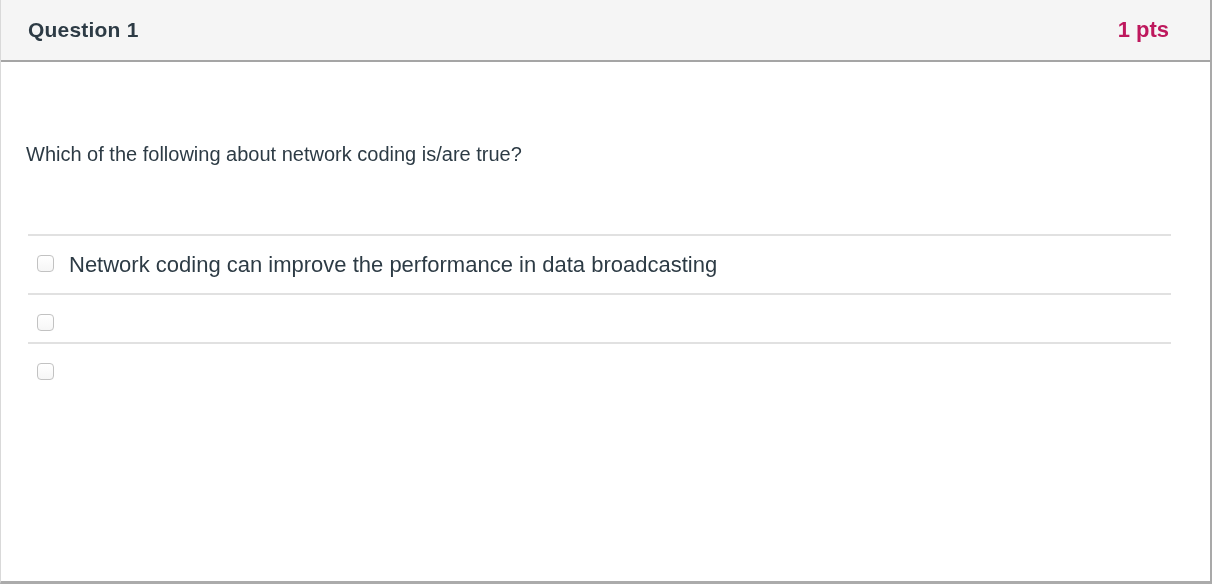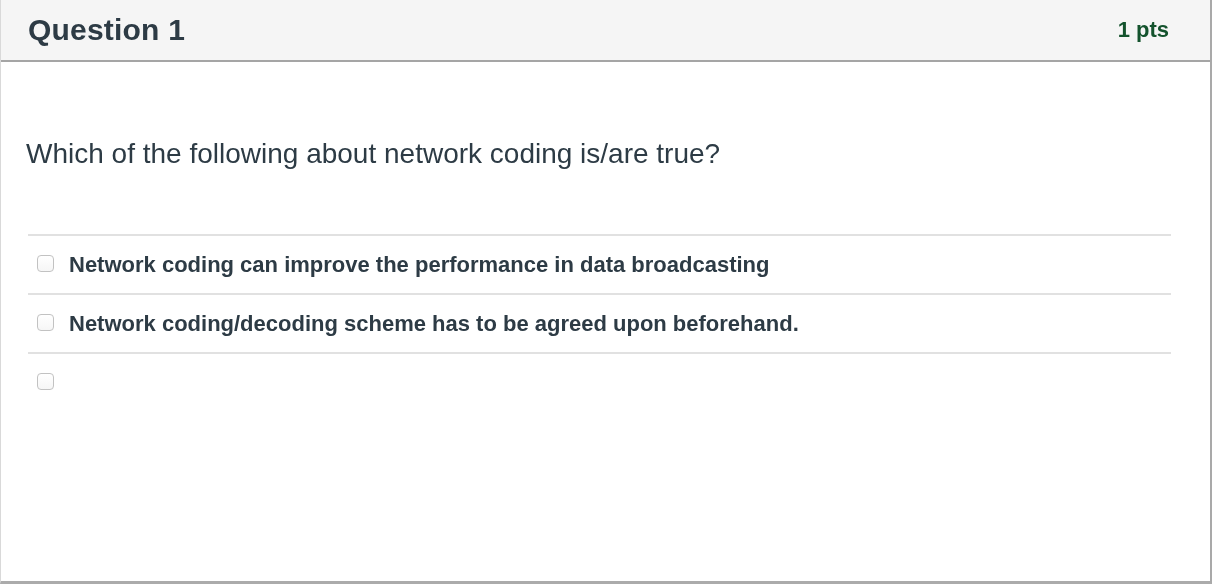--- a/index.html
+++ b/index.html
@@ -23,37 +23,37 @@
     box-sizing: border-box;
     height: 62px;
     background: #f5f5f5;
     border-bottom: 2px solid #a5a5a5;
     display: flex;
     align-items: center;
     justify-content: space-between;
     padding: 0 41px 0 27px;
   }
   .question-title {
-    font-size: 30px;
+    font-size: 21px;
     font-weight: bold;
     color: #2d3b45;
     letter-spacing: 0.2px;
   }
   .question-points {
     font-size: 22px;
     font-weight: bold;
-    color: #14532d;
+    color: #be185d;
   }
   .question-body {
     box-sizing: border-box;
     padding: 0 39px 0 25px;
   }
   .question-prompt {
     margin: 78px 0 66px 0;
-    font-size: 28px;
+    font-size: 20px;
     line-height: 28px;
     color: #2d3b45;
   }
   .answers-list {
     margin-left: 2px;
   }
   .answer-row {
     display: flex;
     align-items: flex-start;
     border-top: 2px solid #e1e1e1;
@@ -68,42 +68,40 @@
     margin: 8px 15px 0 9px;
     border: 1px solid #c2c2c2;
     border-radius: 4px;
     background: linear-gradient(#ffffff, #f6f6f6);
   }
   .answer-label {
     font-size: 22px;
     line-height: 35px;
     color: #2d3b45;
     max-width: 1045px;
-    font-weight: bold;
   }
 </style>
 </head>
 <body>
 
 <div class="question-card">
   <div class="question-header">
     <span class="question-title">Question 1</span>
     <span class="question-points">1 pts</span>
   </div>
   <div class="question-body">
     <p class="question-prompt">Which of the following about network coding is/are true?</p>
     <div class="answers-list" id="answers-list">
   <div class="answer-row">
     <span class="answer-checkbox" aria-checked="false"></span>
     <div class="answer-label">Network coding can improve the performance in data broadcasting</div>
   </div>
 
   <div class="answer-row">
     <span class="answer-checkbox" aria-checked="false"></span>
-    <div class="answer-label">Network coding/decoding scheme has to be agreed upon beforehand.</div>
   </div>
 
 
   <div class="answer-row">
     <span class="answer-checkbox" aria-checked="false"></span>
   </div>
 </div>
   </div>
 </div>
 

